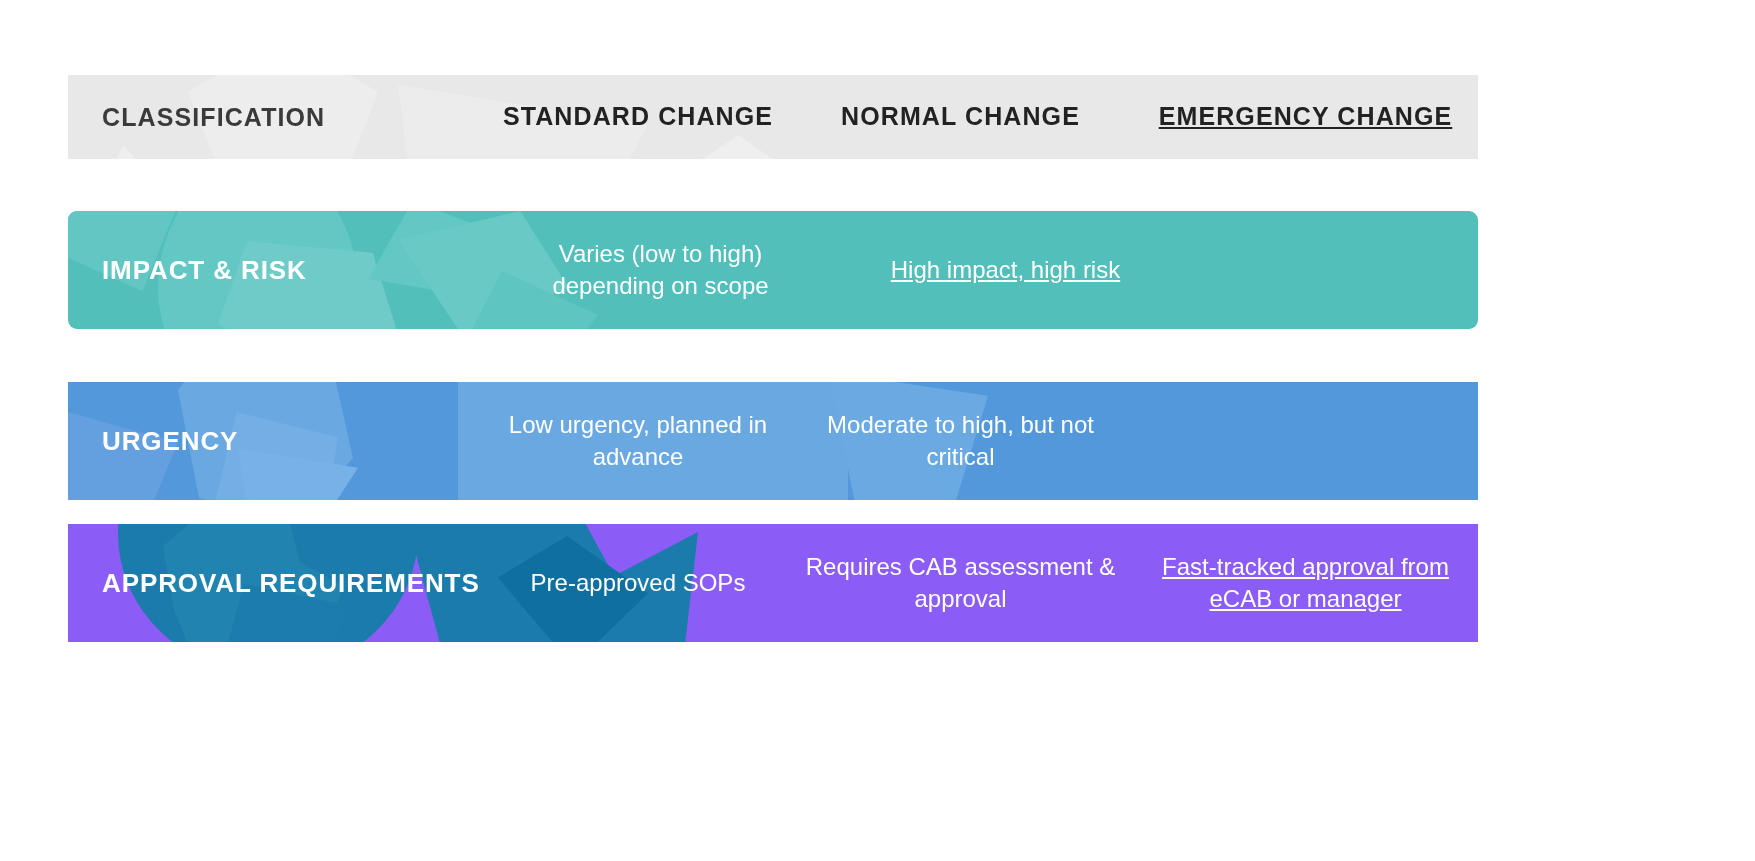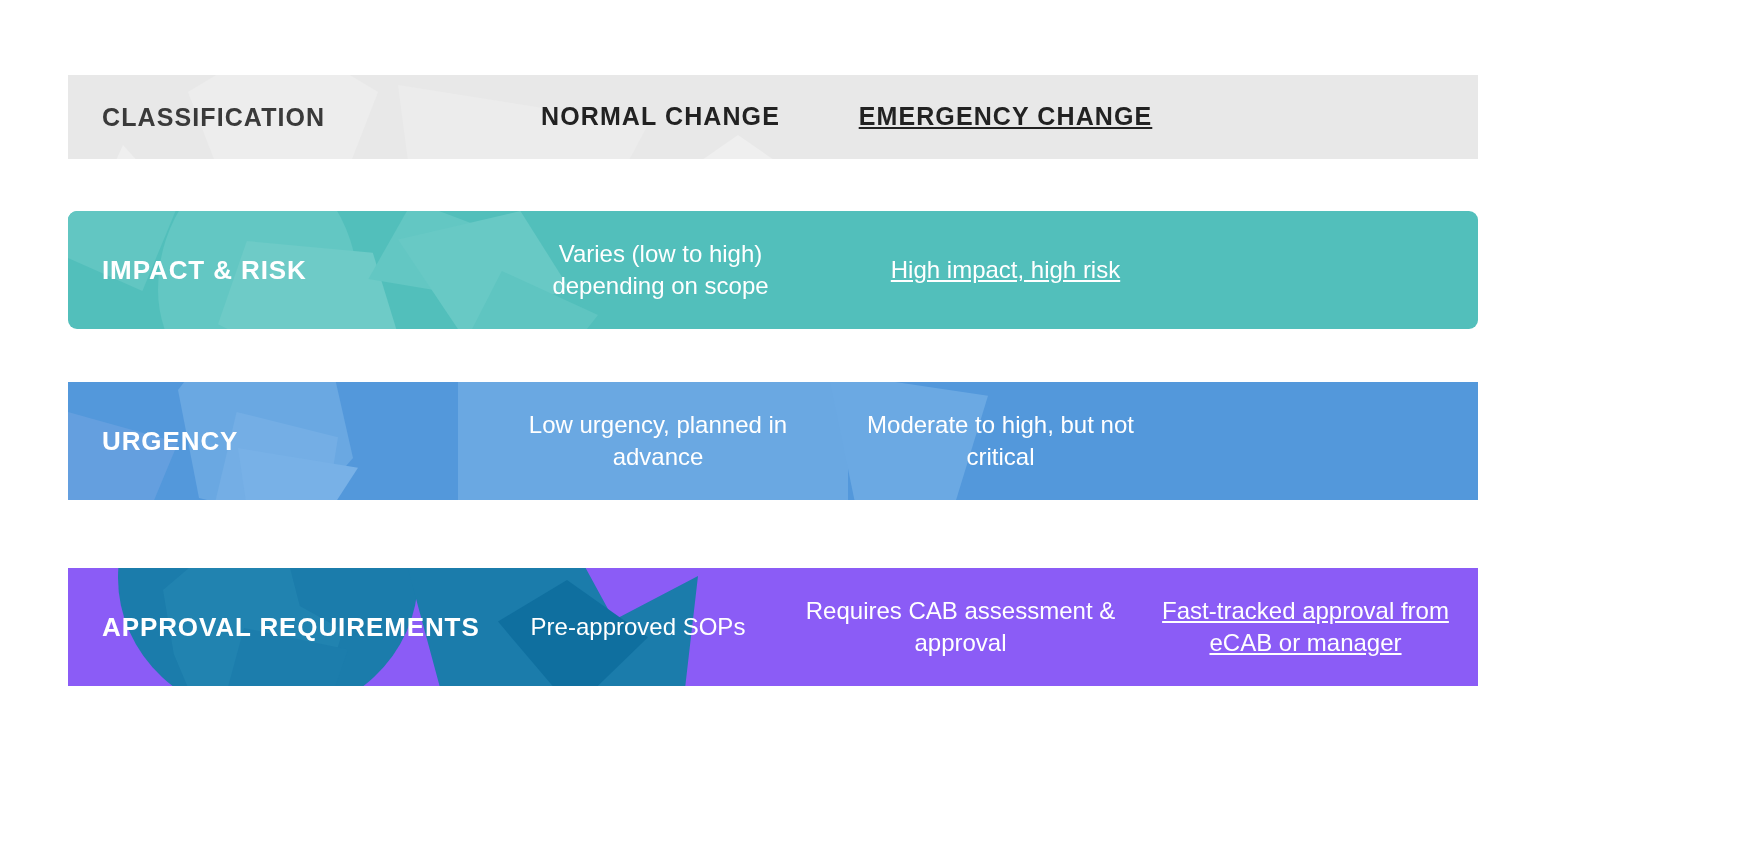--- a/index.html
+++ b/index.html
@@ -115,22 +115,21 @@
     left: 400px; top: 60px;
     width: 130px; height: 110px;
     background: #5fc5c1;
     clip-path: polygon(26% 0%, 100% 40%, 60% 100%, 0% 60%);
   }
 
   
   .row-blue {
     height: 118px;
     background: #5398db;
-    margin-bottom: 68px;
-    gap: 20px;
+    margin-bottom: 24px;
   }
   .row-blue .wm-a {
     left: 110px; top: -60px;
     width: 175px; height: 200px;
     background: #6aa8e2;
     clip-path: polygon(30% 0%, 84% 6%, 100% 68%, 68% 100%, 12% 88%, 0% 34%);
   }
   .row-blue .wm-b {
     left: 140px; top: 30px;
     width: 130px; height: 140px;
@@ -249,20 +248,21 @@
 <div class="comparison-table">
 
   <div class="row row-header">
     <div class="watermark">
       <div class="shp wm-a"></div>
       <div class="shp wm-b"></div>
       <div class="shp wm-c"></div>
       <div class="shp wm-d"></div>
     </div>
     <div class="cell cell-label header-label">CLASSIFICATION</div>
+    <div class="cell cell-value header-value col-standard">STANDARD CHANGE</div>
     <div class="cell cell-value header-value col-normal">NORMAL CHANGE</div>
     <div class="cell cell-value header-value col-emergency">EMERGENCY CHANGE</div>
   </div>
 
   <div class="row row-teal">
     <div class="watermark">
       <div class="shp wm-e"></div>
       <div class="shp wm-a"></div>
       <div class="shp wm-b"></div>
       <div class="shp wm-c"></div>

